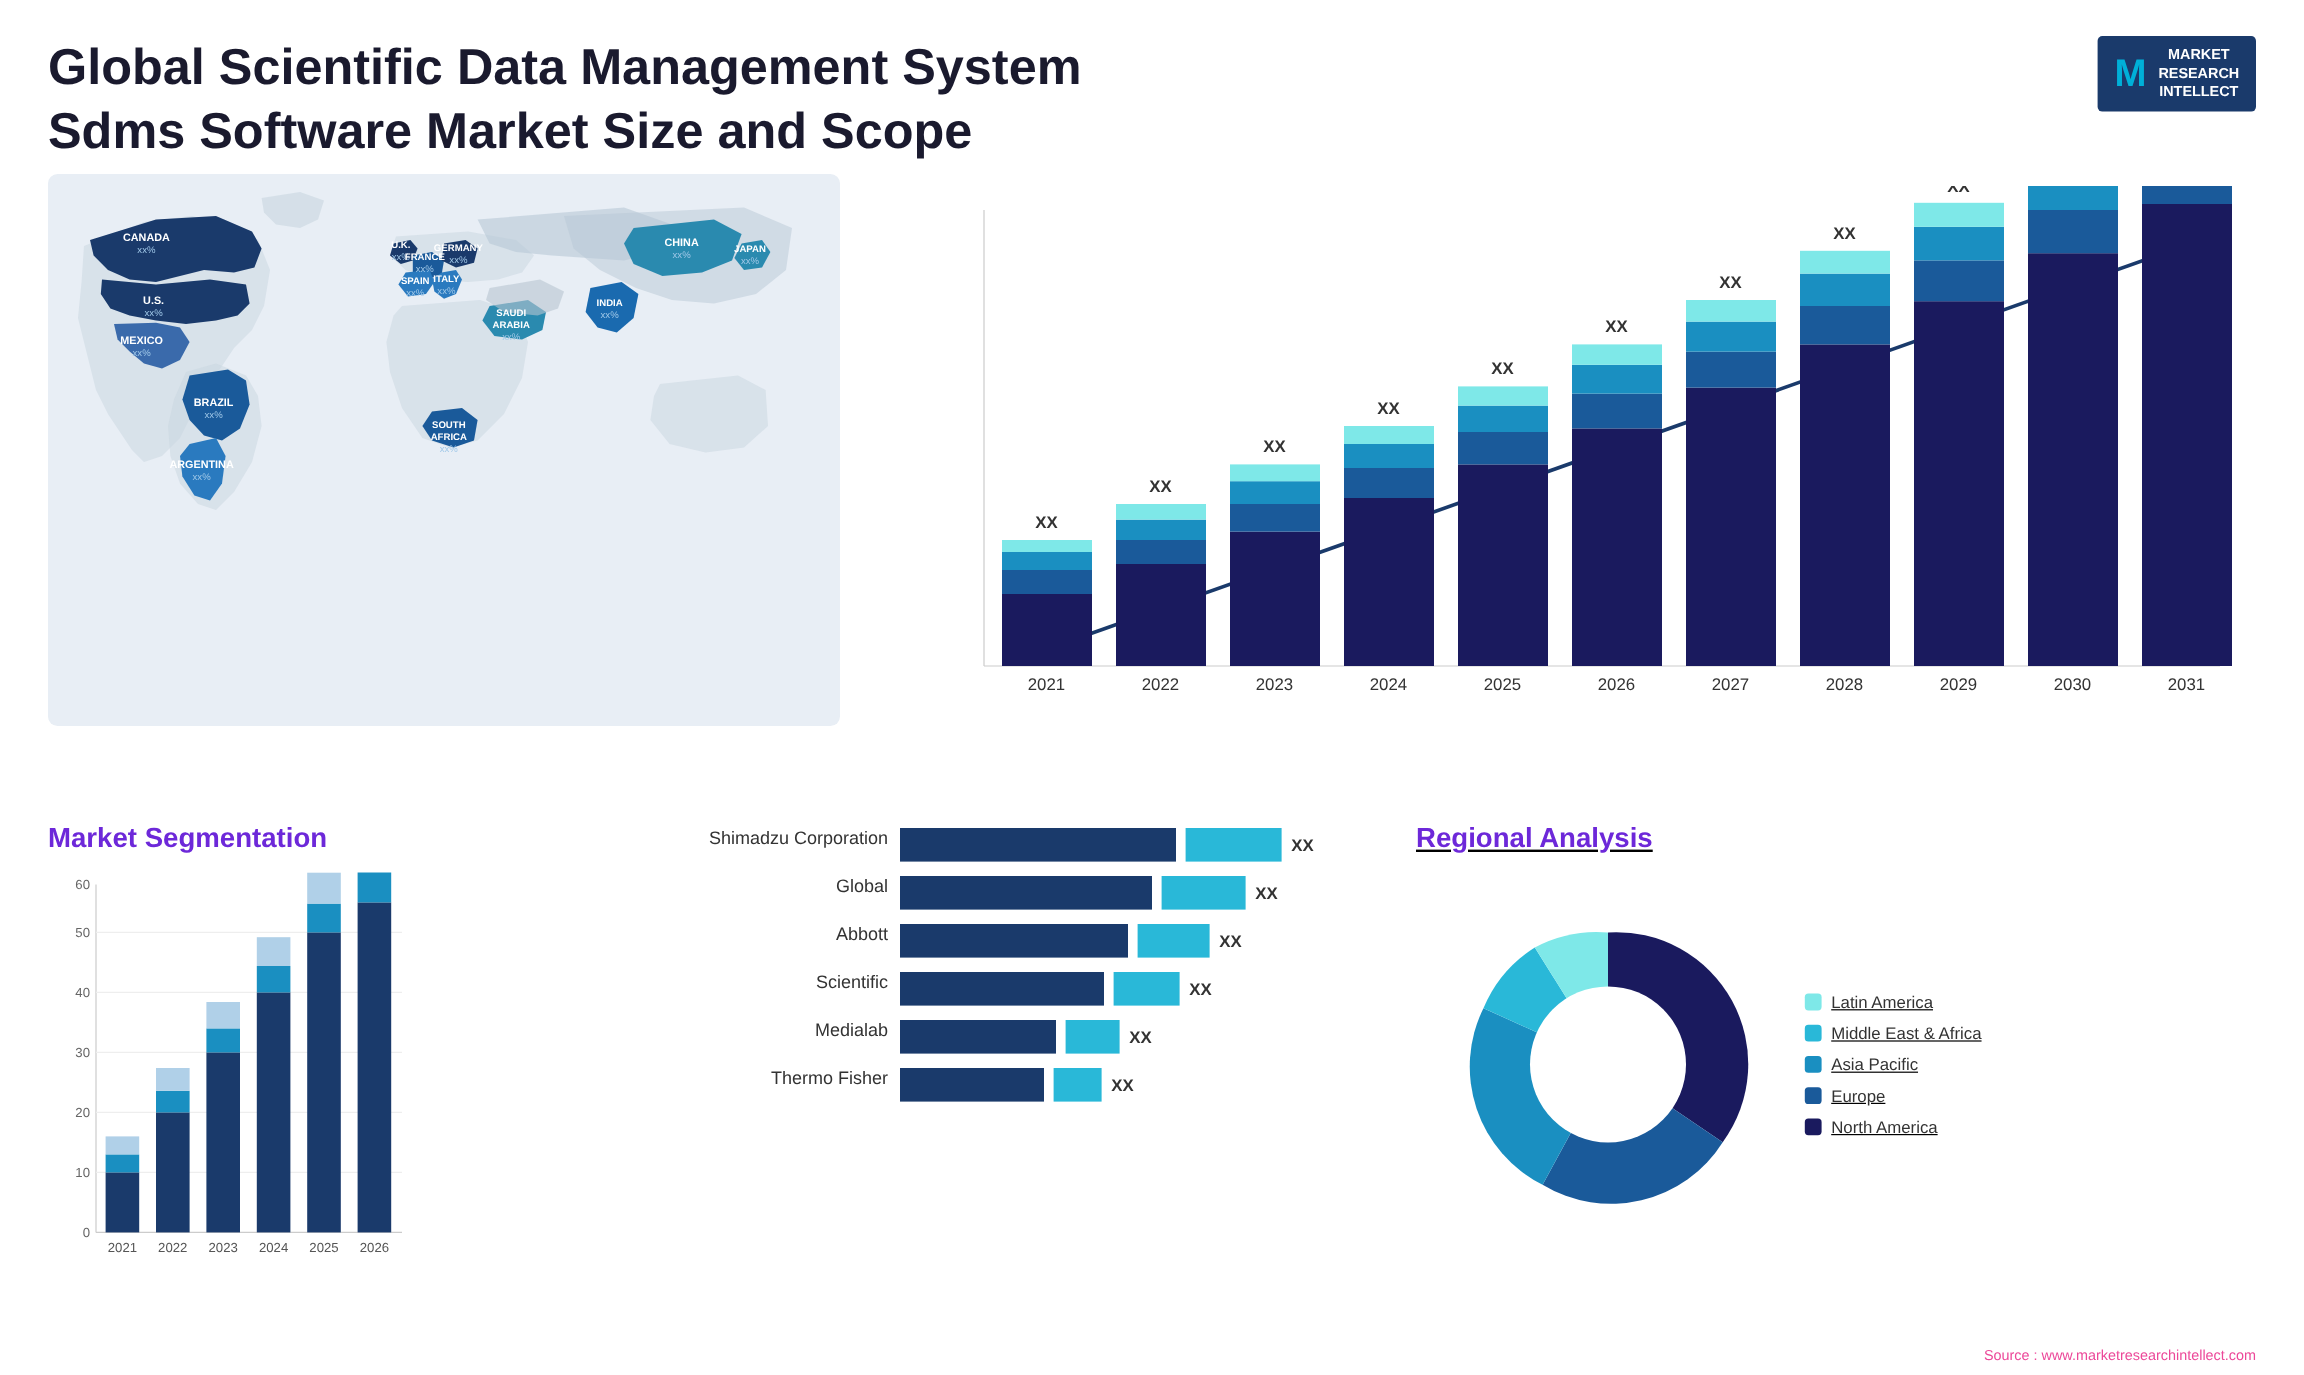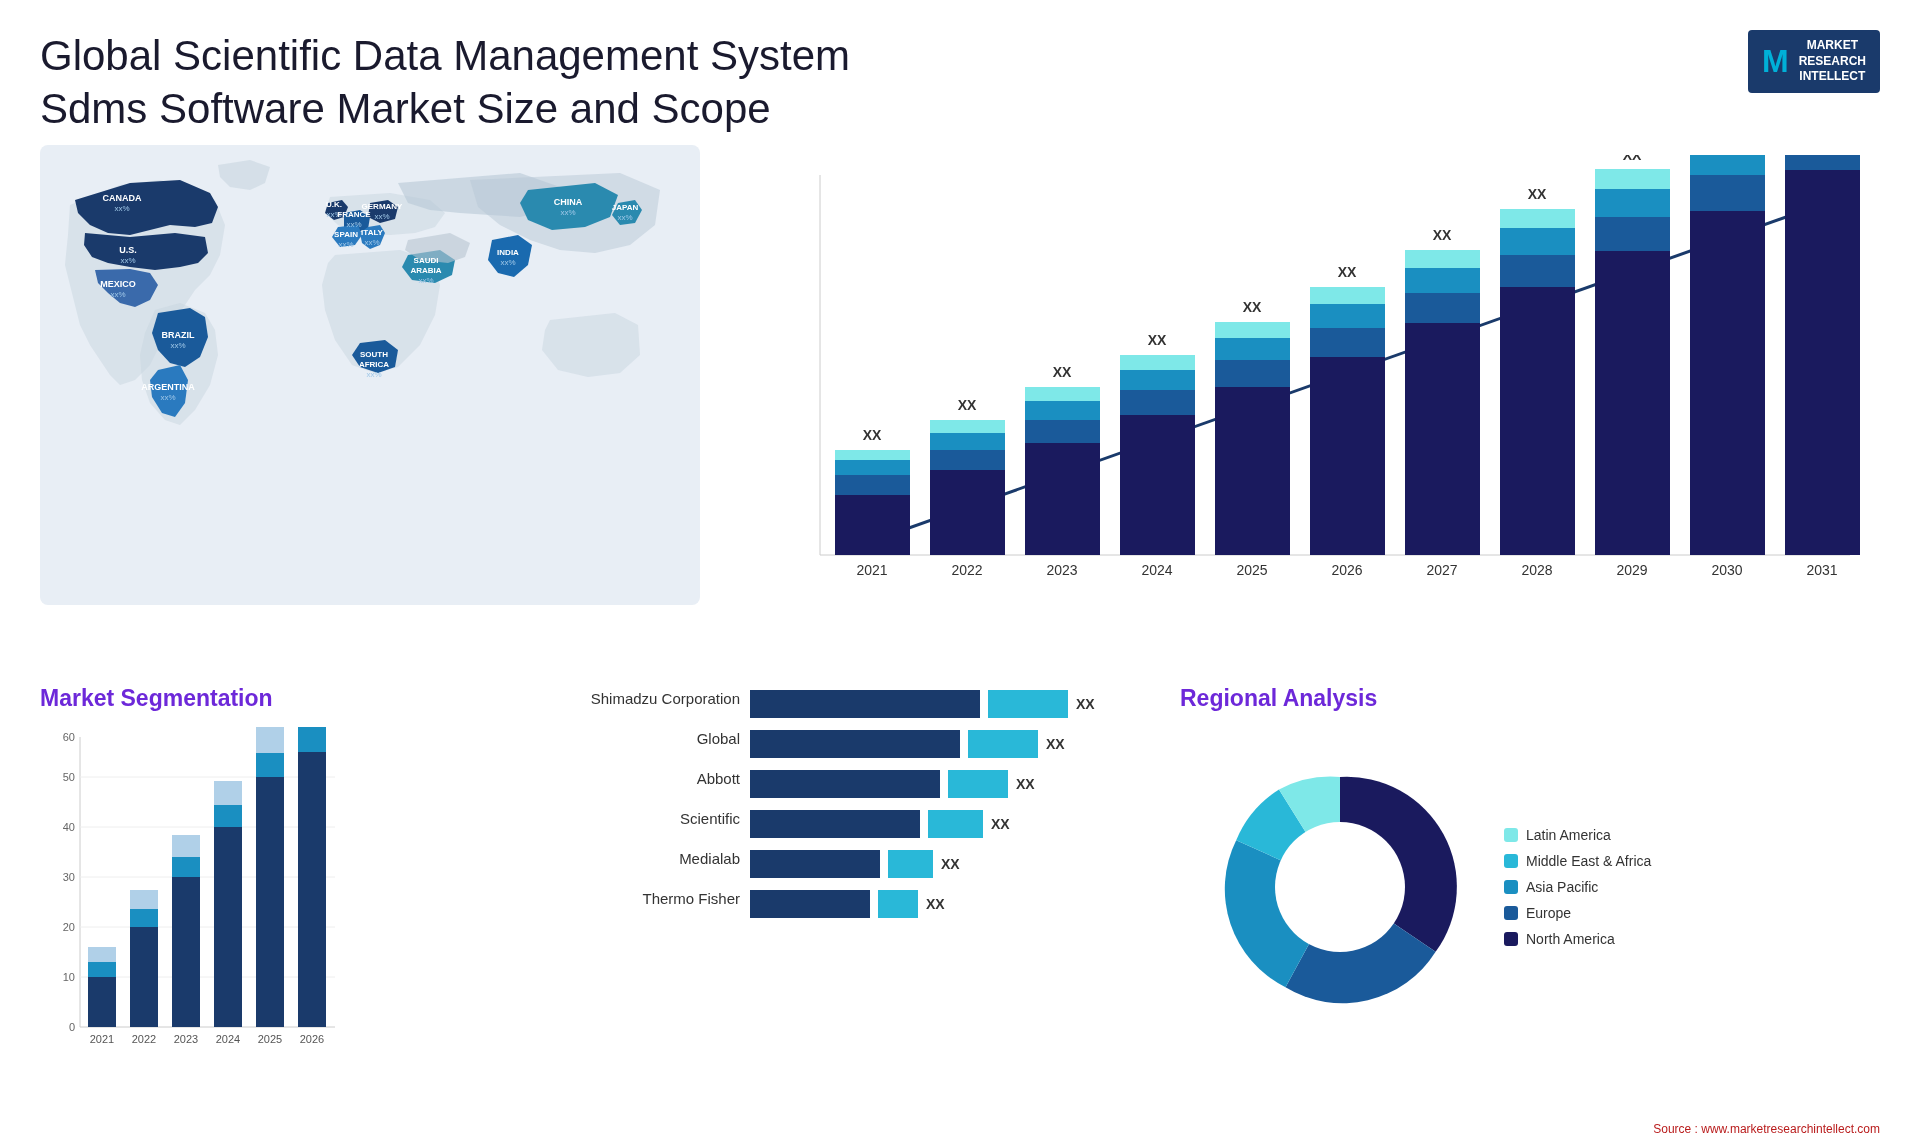--- a/index.html
+++ b/index.html
@@ -14,21 +14,21 @@
 
     
     .header {
       padding: 30px 40px 10px 40px;
       display: flex;
       justify-content: space-between;
       align-items: flex-start;
     }
     .main-title {
       font-size: 42px;
-      font-weight: 400;
+      font-weight: 700;
       color: #1a1a2e;
       line-height: 1.25;
       max-width: 900px;
     }
     .logo-area {
       display: flex;
       align-items: center;
       gap: 10px;
     }
     .logo-box {
@@ -86,20 +86,21 @@
       height: 480px;
     }
     .segmentation-section {
       flex: 0 0 520px;
     }
     .key-players-section {
       flex: 0 0 580px;
     }
     .regional-section {
       flex: 1;
+      text-decoration: underline;
     }
 
     .section-title {
       font-size: 23px;
       font-weight: 700;
       color: #6d28d9;
       margin-bottom: 15px;
     }
 
     
@@ -580,13 +581,13 @@
         <div class="regional-legend-item">
           <div class="regional-legend-dot" style="background:#1a1a5e;"></div>
           <span>North America</span>
         </div>
       </div>
     </div>
   </div>
 
 </div>
 
-<div class="source-text" style="position:absolute;bottom:10px;right:40px;font-size:12px;color:#b91c1c;">Source : www.marketresearchintellect.com</div>
+<div class="source-text" style="position:absolute;bottom:10px;right:40px;font-size:12px;color:#ec4899;">Source : www.marketresearchintellect.com</div>
 
 </body></html>

